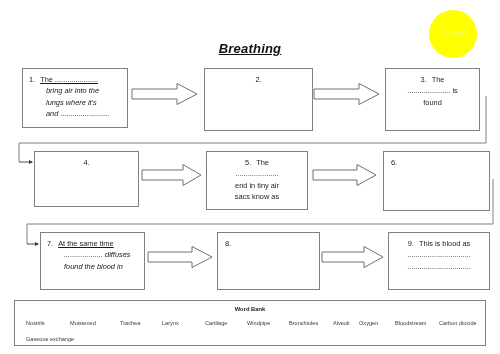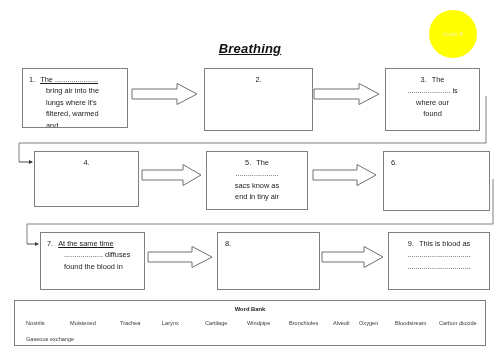--- a/index.html
+++ b/index.html
@@ -78,20 +78,21 @@
   }
   .num {
     flex: 0 0 auto;
   }
   .num-text {
     flex: 1 1 auto;
     text-decoration: underline;
   }
   .indent {
     padding-left: 17px;
+    font-style: italic;
   }
 
   
   #box1 { left: 22px;  top: 68px;  width: 106px; height: 60px; }
   #box2 { left: 204px; top: 68px;  width: 109px; height: 63px; }
   #box3 { left: 385px; top: 68px;  width: 95px;  height: 63px; }
   #box4 { left: 34px;  top: 151px; width: 105px; height: 56px; }
   #box5 { left: 206px; top: 151px; width: 102px; height: 59px; }
   #box6 { left: 383px; top: 151px; width: 107px; height: 60px; }
   #box7 { left: 40px;  top: 232px; width: 105px; height: 58px; }
@@ -189,54 +190,52 @@
   </svg>
 
   <div class="box" id="box1">
     <div class="box-inner">
       <div class="num-line">
         <span class="num">1.</span>
         <span class="num-text">The .....................</span>
       </div>
       <div class="indent">bring air into the</div>
       <div class="indent">lungs where it's</div>
-      <div class="indent">filtered, warmed</div>
       <div class="indent">and ........................</div>
     </div>
   </div>
 
   <div class="box" id="box2">
     <div class="box-label-centered">2.</div>
   </div>
 
   <div class="box" id="box3">
     <div class="box-inner center">
       <div class="num-line" style="justify-content:center;">
         <span class="num">3.</span>
         <span>The</span>
       </div>
       <div>..................... is</div>
-      <div>where our</div>
       <div>found</div>
     </div>
   </div>
 
   <div class="box" id="box4">
     <div class="box-label-centered">4.</div>
   </div>
 
   <div class="box" id="box5">
     <div class="box-inner center">
       <div class="num-line" style="justify-content:center;">
         <span class="num">5.</span>
         <span>The</span>
       </div>
       <div>.....................</div>
+      <div>end in tiny air</div>
       <div>sacs know as</div>
-      <div>end in tiny air</div>
       <div>.........................</div>
     </div>
   </div>
 
   <div class="box" id="box6">
     <div class="box-label-left">6.</div>
   </div>
 
   <div class="box" id="box7">
     <div class="box-inner">

